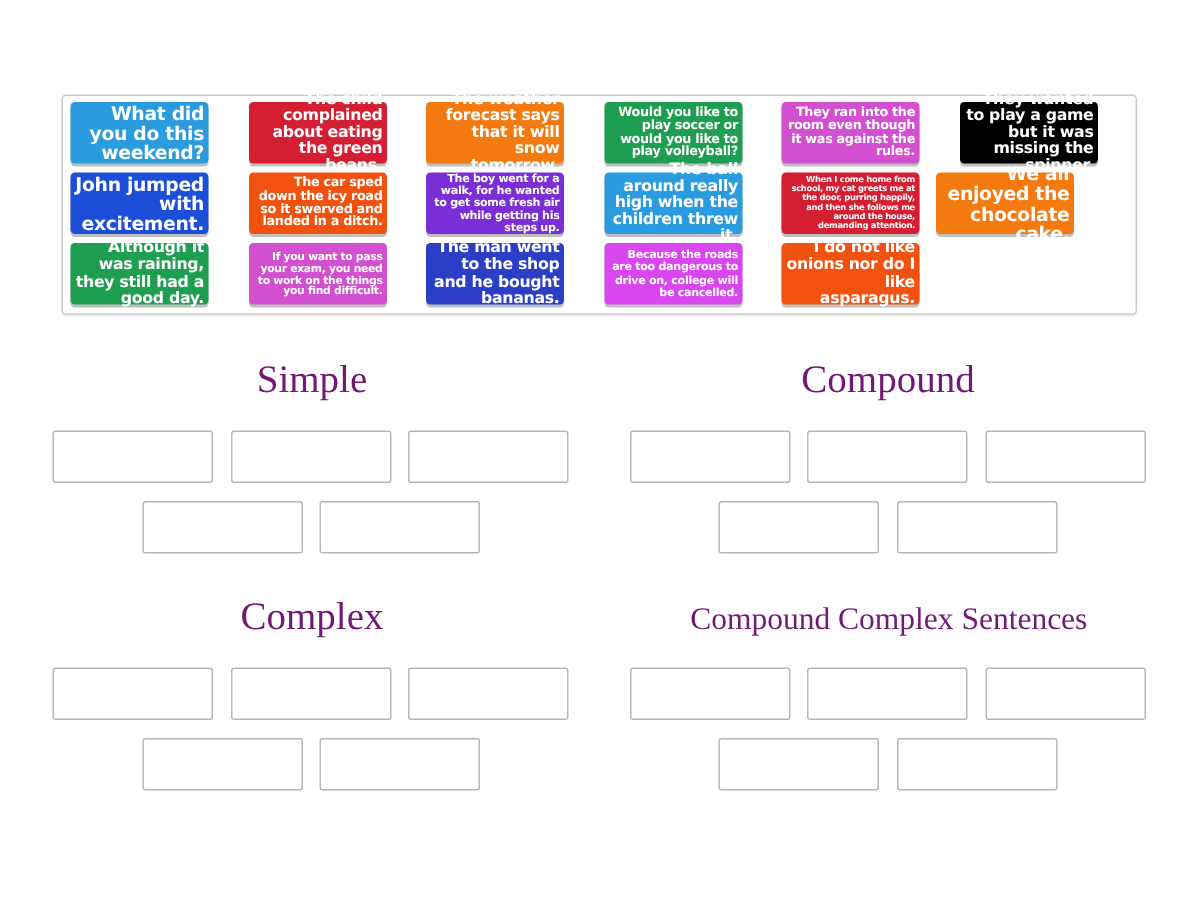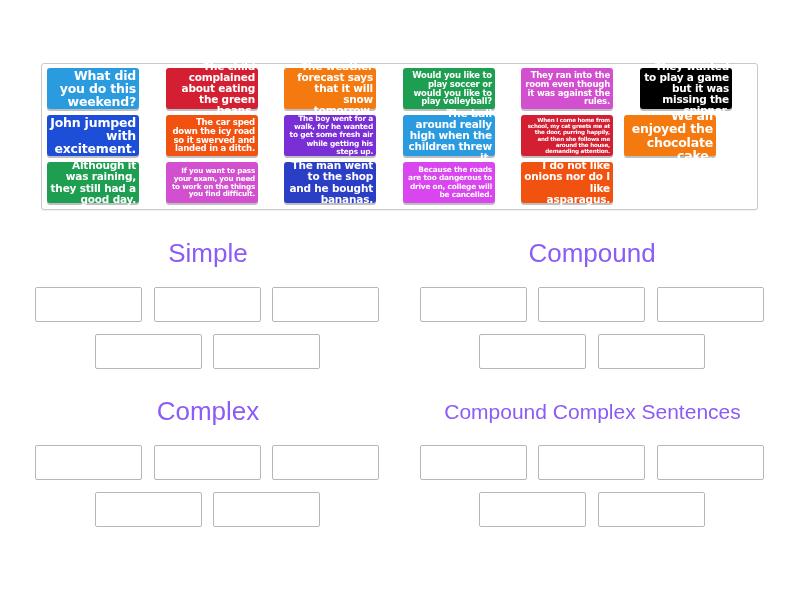--- a/index.html
+++ b/index.html
@@ -17,22 +17,22 @@
     color: #fff; display: flex; align-items: center; justify-content: center; text-align: right;
     font-weight: bold; line-height: 1.05; box-sizing: border-box; padding: 0 3px;
     box-shadow: 0 2px 0 rgba(0,0,0,0.25); cursor: grab; letter-spacing: -0.2px;
   }
   .tile span { display: block; }
   .fs-l { font-size: 12.5px; }
   .fs-m { font-size: 10.5px; }
   .fs-s { font-size: 8.5px; }
   .fs-xs { font-size: 6.3px; line-height: 1.1; }
   .group-title {
-    position: absolute; color: #8b5cf6; font-size: 26px; text-align: center;
-    font-family: Liberation Sans, sans-serif; font-weight: normal;
+    position: absolute; color: #701a75; font-size: 26px; text-align: center;
+    font-family: Liberation Serif, serif; font-weight: normal;
   }
   .group-title.small { font-size: 21px; }
   .slot {
     position: absolute; width: 107px; height: 35px; border: 1px solid #b7b7b7;
     border-radius: 2px; box-sizing: border-box; background: #fff;
   }
 </style>
 </head>
 <body>
 

